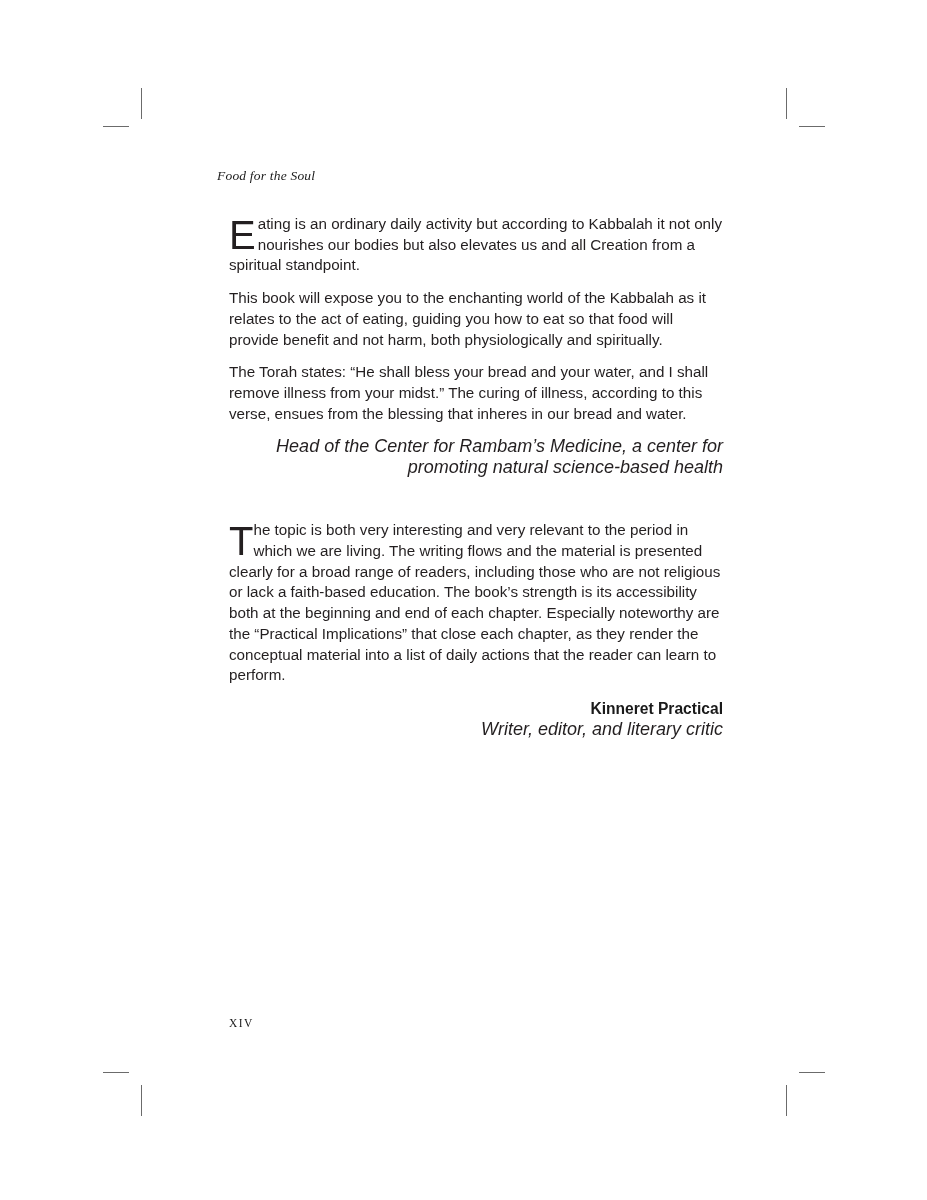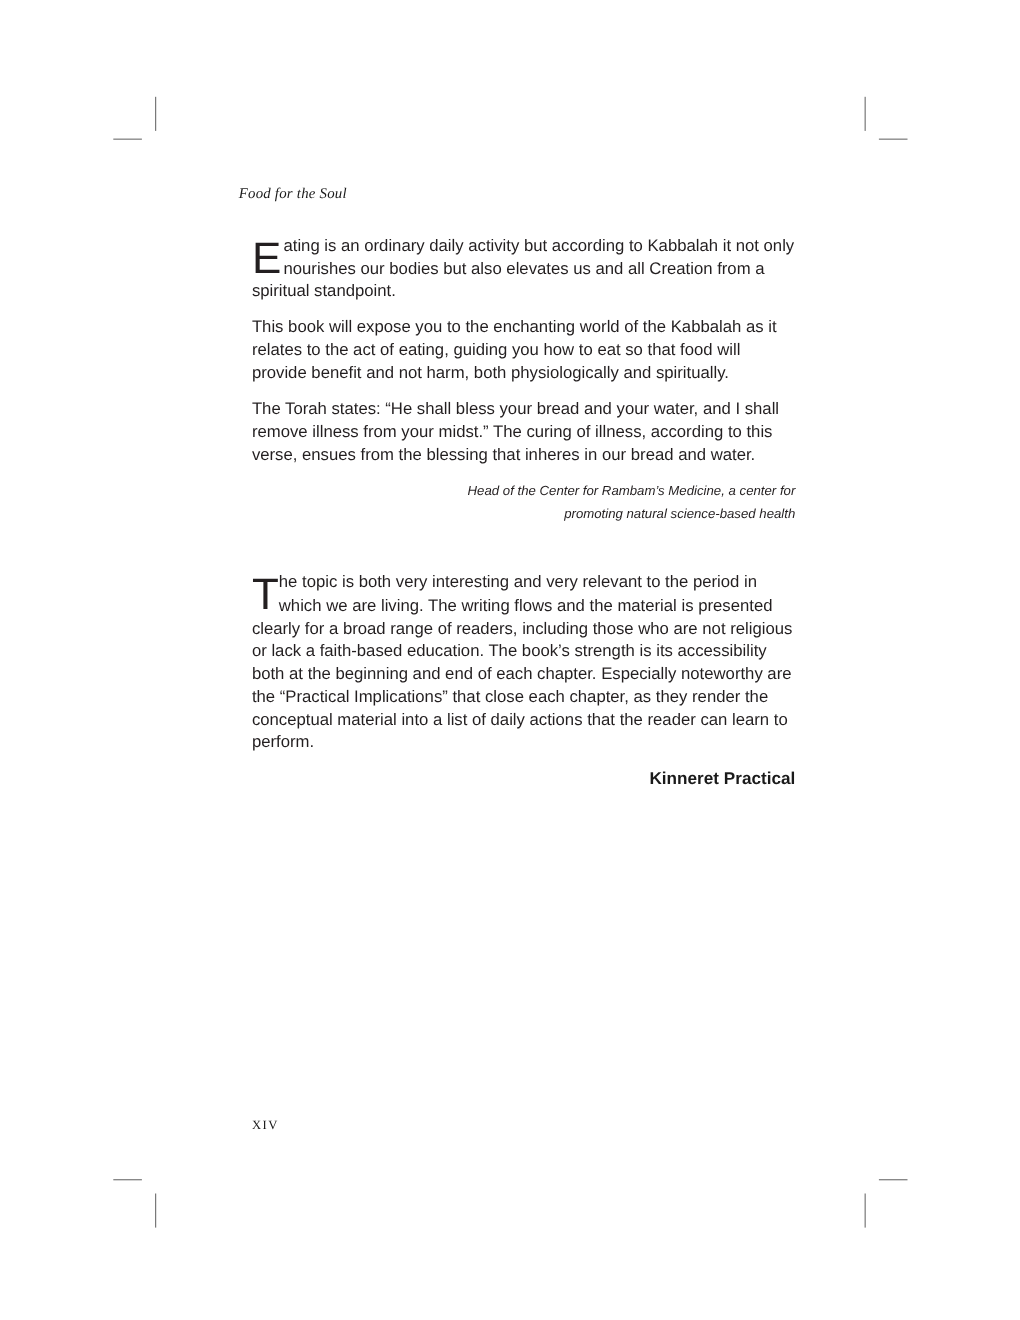--- a/index.html
+++ b/index.html
@@ -96,21 +96,21 @@
     text-align: right;
     margin-top: 12px;
   }
   .attrib-name {
     font-size: 15.6px;
     line-height: 21px;
     font-weight: bold;
     color: #1a1a1a;
   }
   .attrib-role {
-    font-size: 12px;
+    font-size: 18px;
     line-height: 20.5px;
     font-style: italic;
     color: #231f20;
   }
 
   .block-gap { height: 30px; }
 
   .folio {
     position: absolute;
     top: 1017px;
@@ -157,20 +157,21 @@
     </div>
 
     <div class="block-gap"></div>
 
     <div class="testimonial-2">
 
       <p class="has-dropcap"><span class="dropcap dropcap-t">T</span><span>he topic is both very interesting and very relevant to the period in which we are living. The writing flows and the material is presented clearly for a broad range of readers, including those who are not religious or lack a faith-based education. The book’s strength is its accessibility both at the beginning and end of each chapter. Especially noteworthy are the “Practical Implications” that close each chapter, as they render the conceptual material into a list of daily actions that the reader can learn to perform.</span></p>
 
       <div class="attribution">
         <div class="attrib-name">Kinneret Practical</div>
+        <div class="attrib-role">Writer, editor, and literary critic</div>
       </div>
     </div>
 
   </div>
 
   <div class="folio">XIV</div>
 
 </div>
 
 </body></html>

